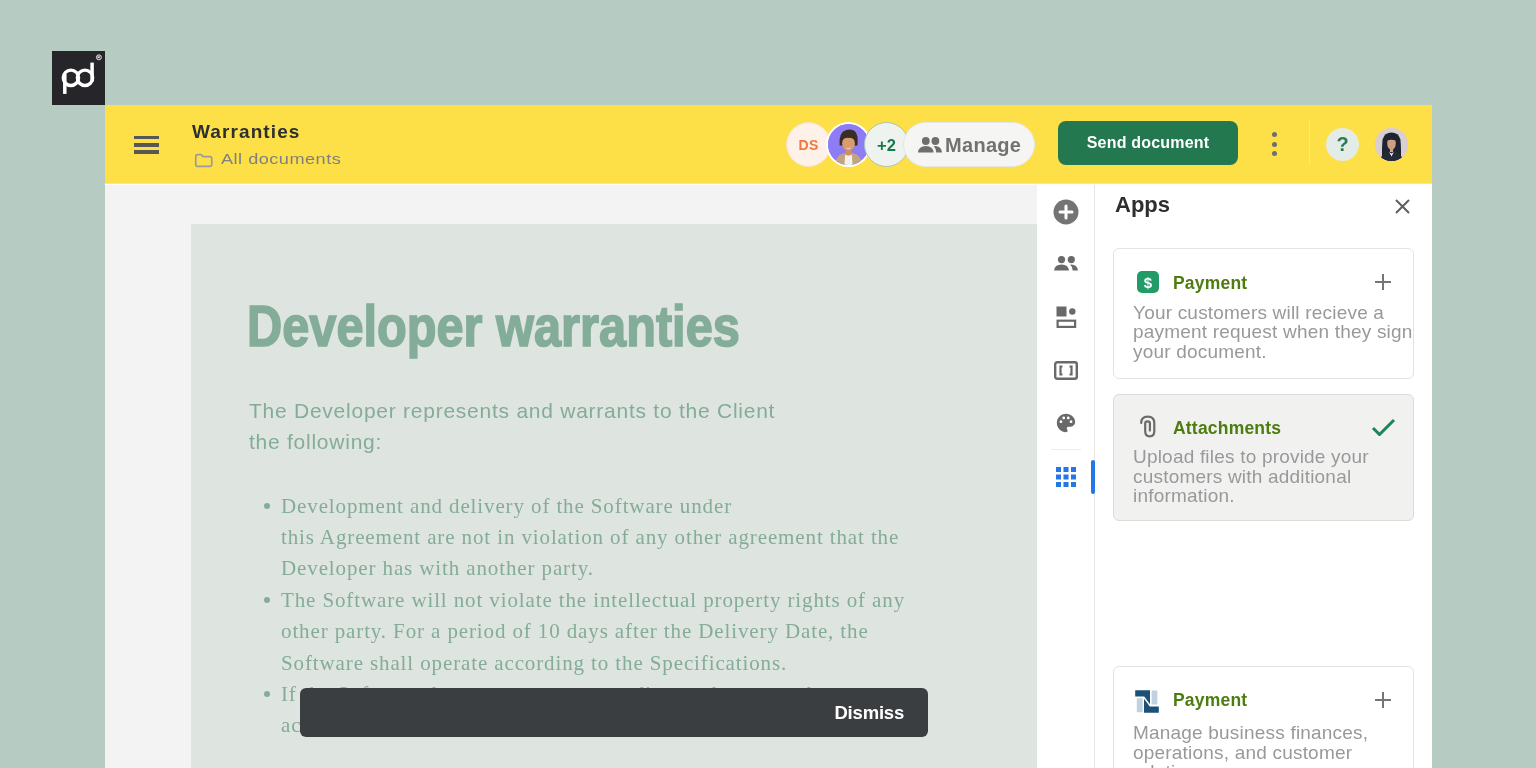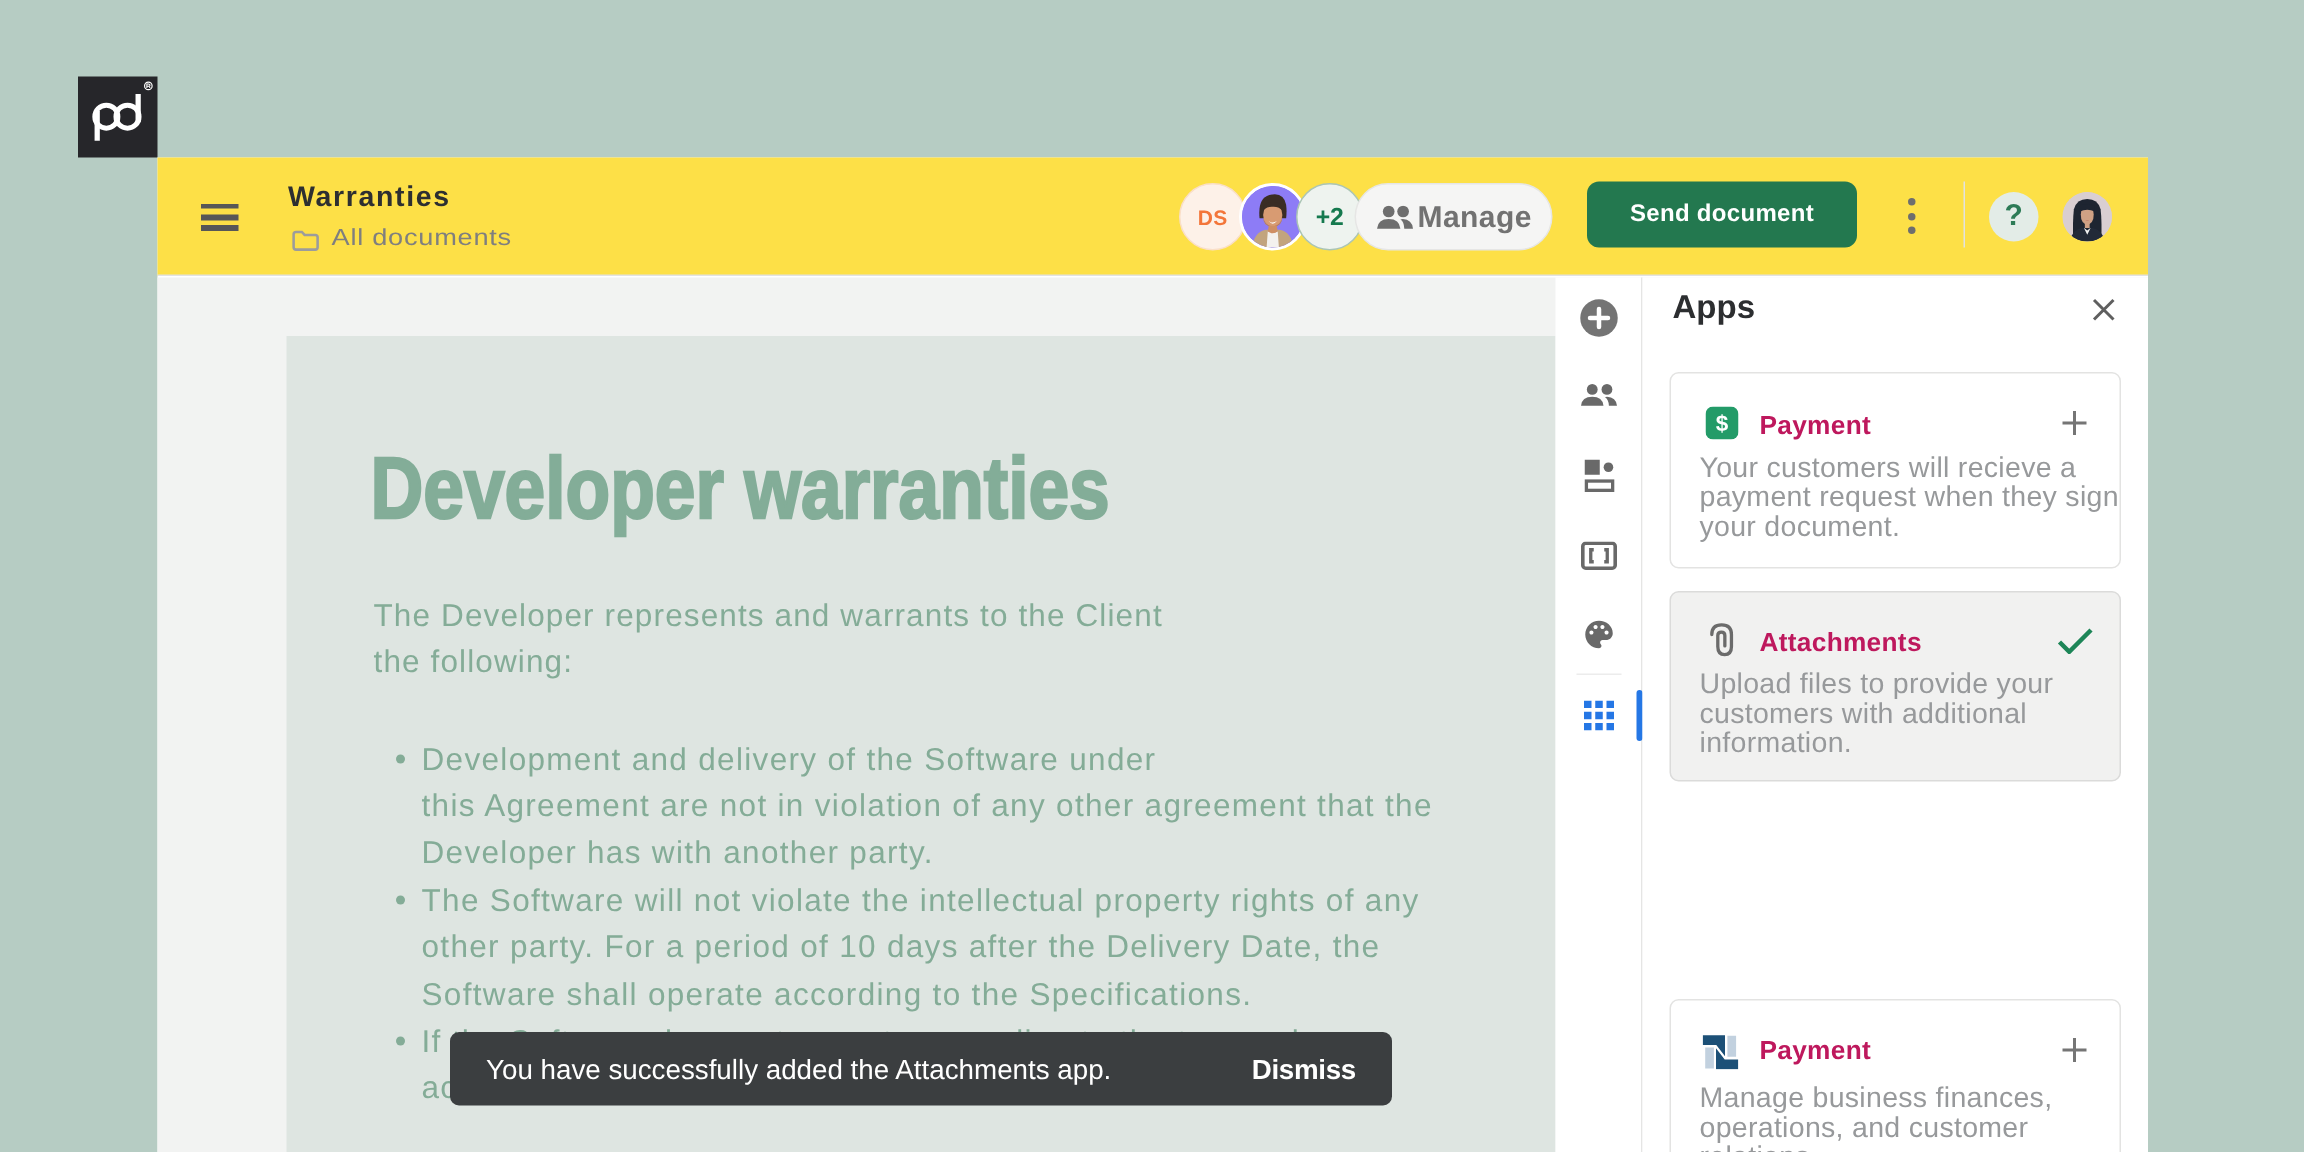--- a/index.html
+++ b/index.html
@@ -33,40 +33,40 @@
   .help { left:1221px; top:23px; width:33px; height:33px; background:#e3ece7; color:#2d7b56; font-size:20px; font-weight:bold; text-align:center; line-height:33px; }
   .woman { left:1270px; top:23px; width:33px; height:33px; background:#d8cdd0; overflow:hidden; }
 
   
   .content { left:0; top:80px; width:1327px; height:583px; background:#f2f3f2;padding-left:43px; }
 
   
   .paper { left:86px; top:39px; width:846px; height:544px; background:#dee5e1; }
   .h1 { left:56px; top:67.7px; font-size:58px; font-weight:bold; color:#83ad98; -webkit-text-stroke:1.7px #83ad98; transform:scaleX(0.84); transform-origin:0 0; white-space:nowrap; letter-spacing:0px; }
   .para { left:58px; top:171px; font-size:21px; line-height:31px; color:#84ac97; letter-spacing:.75px; }
-  .bullets { left:58px; top:266.5px; font-size:21px; line-height:31.4px; color:#84ac97; letter-spacing:.88px; }
+  .bullets { left:58px; top:266.5px; font-size:21px; line-height:31.4px; color:#84ac97; letter-spacing:.88px;font-family:Liberation Serif, serif; }
   .bullets .li { position:relative; padding-left:32px; }
   .bullets .li::before { content:""; position:absolute; left:15px; top:12px; width:6px; height:6px; border-radius:50%; background:#84ac97; }
 
   
   .toast { left:195px; top:503px; width:628px; height:49px; background:#3b3e40; border-radius:6px; color:#fff; }
   .toast .msg { position:absolute; left:24px; top:13.4px; font-size:18.5px; line-height:23px; letter-spacing:0; }
   .toast .dis { position:absolute; right:24px; top:13.4px; font-size:18.5px; line-height:23px; font-weight:bold; letter-spacing:-.2px; }
 
   
   .rail { left:932px; top:80px; width:58px; height:583px; background:#fff; border-right:1px solid #e5e5e4; }
   .railsep { left:946px; top:344px; width:30px; height:1px; background:#ececec; }
   .bluebar { left:986px; top:355px; width:4px; height:34px; background:#2577e5; border-radius:2px; }
 
   
   .panel { left:990px; top:80px; width:337px; height:583px; background:#fff; }
   .panel h2 { position:absolute; left:20px; top:7px; font-size:22px; font-weight:bold; color:#2c2e30; }
   .appcard { position:absolute; left:18px; width:301px; background:#fff; border:1px solid #e3e3e2; border-radius:6px; }
   .appcard .icon { position:absolute; left:23px; top:22px; width:22px; height:22px; }
-  .appcard .t { position:absolute; left:59px; top:23.5px; font-size:17.5px; font-weight:bold; color:#be185d; letter-spacing:.2px; }
+  .appcard .t { position:absolute; left:59px; top:23.5px; font-size:17.5px; font-weight:bold; color:#4d7c0f; letter-spacing:.2px; }
   .appcard .plus { position:absolute; right:21px; top:24px; width:18px; height:18px; }
   .appcard .d { position:absolute; left:19px; top:54px; font-size:19px; line-height:19.4px; color:#97999b; letter-spacing:.2px; }
   .c1 { top:63px; height:131px; }
   .c2 { top:208.7px; height:127px; background:#f1f1f0; border-color:#dbdbda; }
   .c2 .d { top:52.8px; }
   .c3 .d { top:55px; }
   .c4 .d { top:56.6px !important; }
   .c3 { top:354.3px; height:112px; }
   .c4 { top:480.5px; height:150px; }
 </style>
@@ -151,21 +151,20 @@
     <div class="abs paper">
       <div class="abs h1">Developer warranties</div>
       <div class="abs para">The Developer represents and warrants to the Client<br>the following:</div>
       <div class="abs bullets">
         <div class="li">Development and delivery of the Software under<br>this Agreement are not in violation of any other agreement that the<br>Developer has with another party.</div>
         <div class="li">The Software will not violate the intellectual property rights of any<br>other party. For a period of 10 days after the Delivery Date, the<br>Software shall operate according to the Specifications.</div>
         <div class="li">If the Software does not operate according to the terms above<br>accordingly the Developer shall correct all issues found.</div>
       </div>
     </div>
     <div class="abs toast">
-      <div class="msg">You have successfully added the Attachments app.</div>
       <div class="dis">Dismiss</div>
     </div>
   </div>
 
   <div class="abs rail">
     <svg class="abs" style="left:16px; top:14px;" width="26" height="26" viewBox="0 0 26 26">
       <circle cx="13" cy="13" r="12.5" fill="#747474"></circle>
       <path d="M13 7 V19 M7 13 H19" stroke="#fff" stroke-width="3" stroke-linecap="round"></path>
     </svg>
     <svg class="abs" style="left:15.5px; top:71px;" width="26" height="16" viewBox="0 0 26 16">

